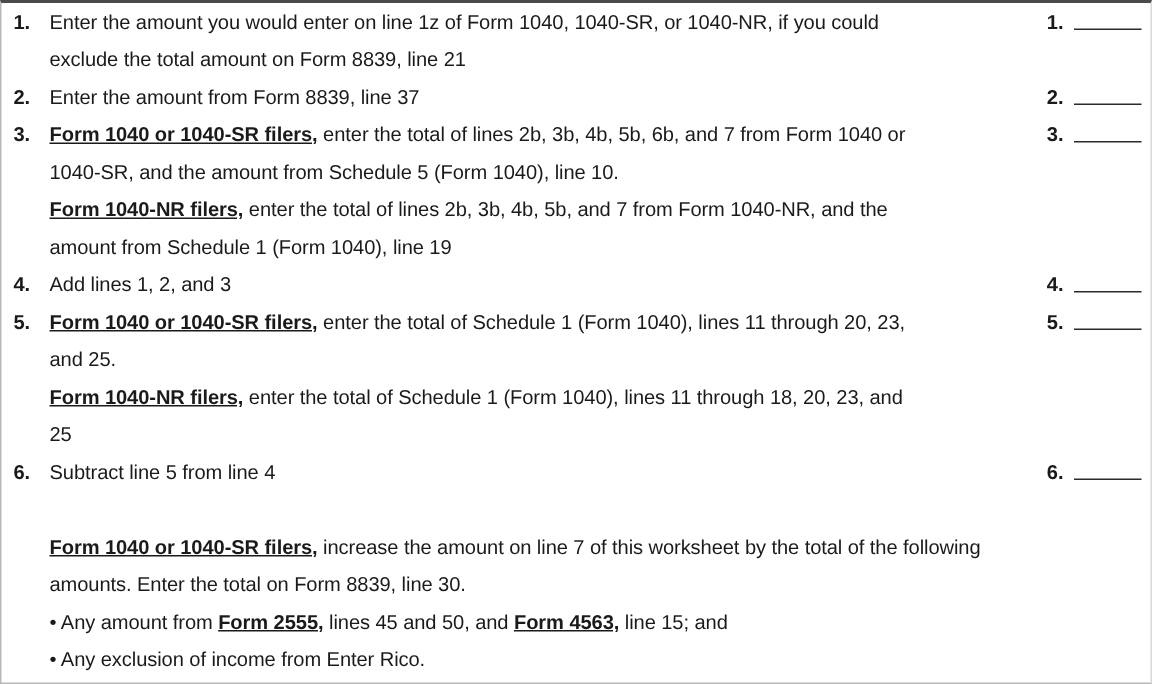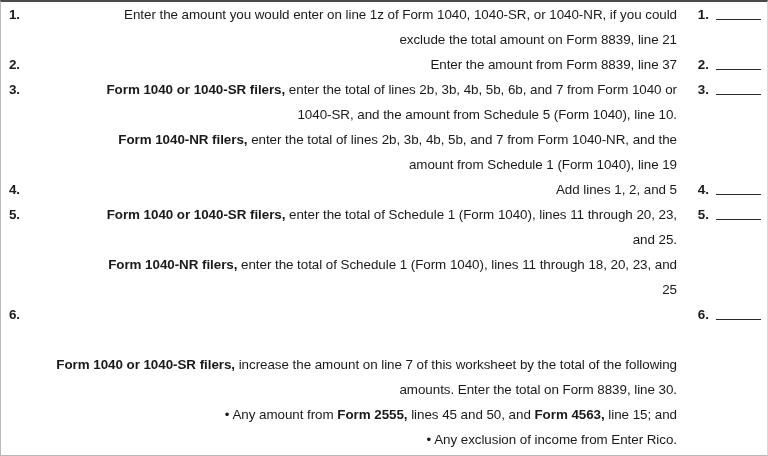--- a/index.html
+++ b/index.html
@@ -57,25 +57,25 @@
   }
 
   
   .txt {
     position: absolute;
     left: 32px;
     top: 0;
     right: 90px;
     font-size: 13.4px;
     letter-spacing: -0.05px;
-    text-align: right;
   }
 
   b, .b {
     font-weight: bold;
+    text-decoration: underline;
   }
 
   
   .ansnum {
     position: absolute;
     top: 0;
     left: 690px;
     width: 18px;
     text-align: right;
     font-weight: bold;
@@ -120,41 +120,42 @@
         <span class="txt"><span>1040-SR, and the amount from Schedule 5 (Form 1040), line 10.</span></span>
       </div>
       <div class="line">
         <span class="txt"><b>Form 1040-NR filers,</b><span> enter the total of lines 2b, 3b, 4b, 5b, and 7 from Form 1040-NR, and the</span></span>
       </div>
       <div class="line">
         <span class="txt"><span>amount from Schedule 1 (Form 1040), line 19</span></span>
       </div>
       <div class="line">
         <span class="num">4.</span>
-        <span class="txt"><span>Add lines 1, 2, and 5</span></span>
+        <span class="txt"><span>Add lines 1, 2, and 3</span></span>
         <span class="ansnum">4.</span>
         <span class="ansline"></span>
       </div>
       <div class="line">
         <span class="num">5.</span>
         <span class="txt"><b>Form 1040 or 1040-SR filers,</b><span> enter the total of Schedule 1 (Form 1040), lines 11 through 20, 23,</span></span>
         <span class="ansnum">5.</span>
         <span class="ansline"></span>
       </div>
       <div class="line">
         <span class="txt"><span>and 25.</span></span>
       </div>
       <div class="line">
         <span class="txt"><b>Form 1040-NR filers,</b><span> enter the total of Schedule 1 (Form 1040), lines 11 through 18, 20, 23, and</span></span>
       </div>
       <div class="line">
         <span class="txt"><span>25</span></span>
       </div>
       <div class="line">
         <span class="num">6.</span>
+        <span class="txt"><span>Subtract line 5 from line 4</span></span>
         <span class="ansnum">6.</span>
         <span class="ansline"></span>
       </div>
       <div class="line blank"></div>
       <div class="line">
         <span class="txt"><b>Form 1040 or 1040-SR filers,</b><span> increase the amount on line 7 of this worksheet by the total of the following</span></span>
       </div>
       <div class="line">
         <span class="txt"><span>amounts. Enter the total on Form 8839, line 30.</span></span>
       </div>

